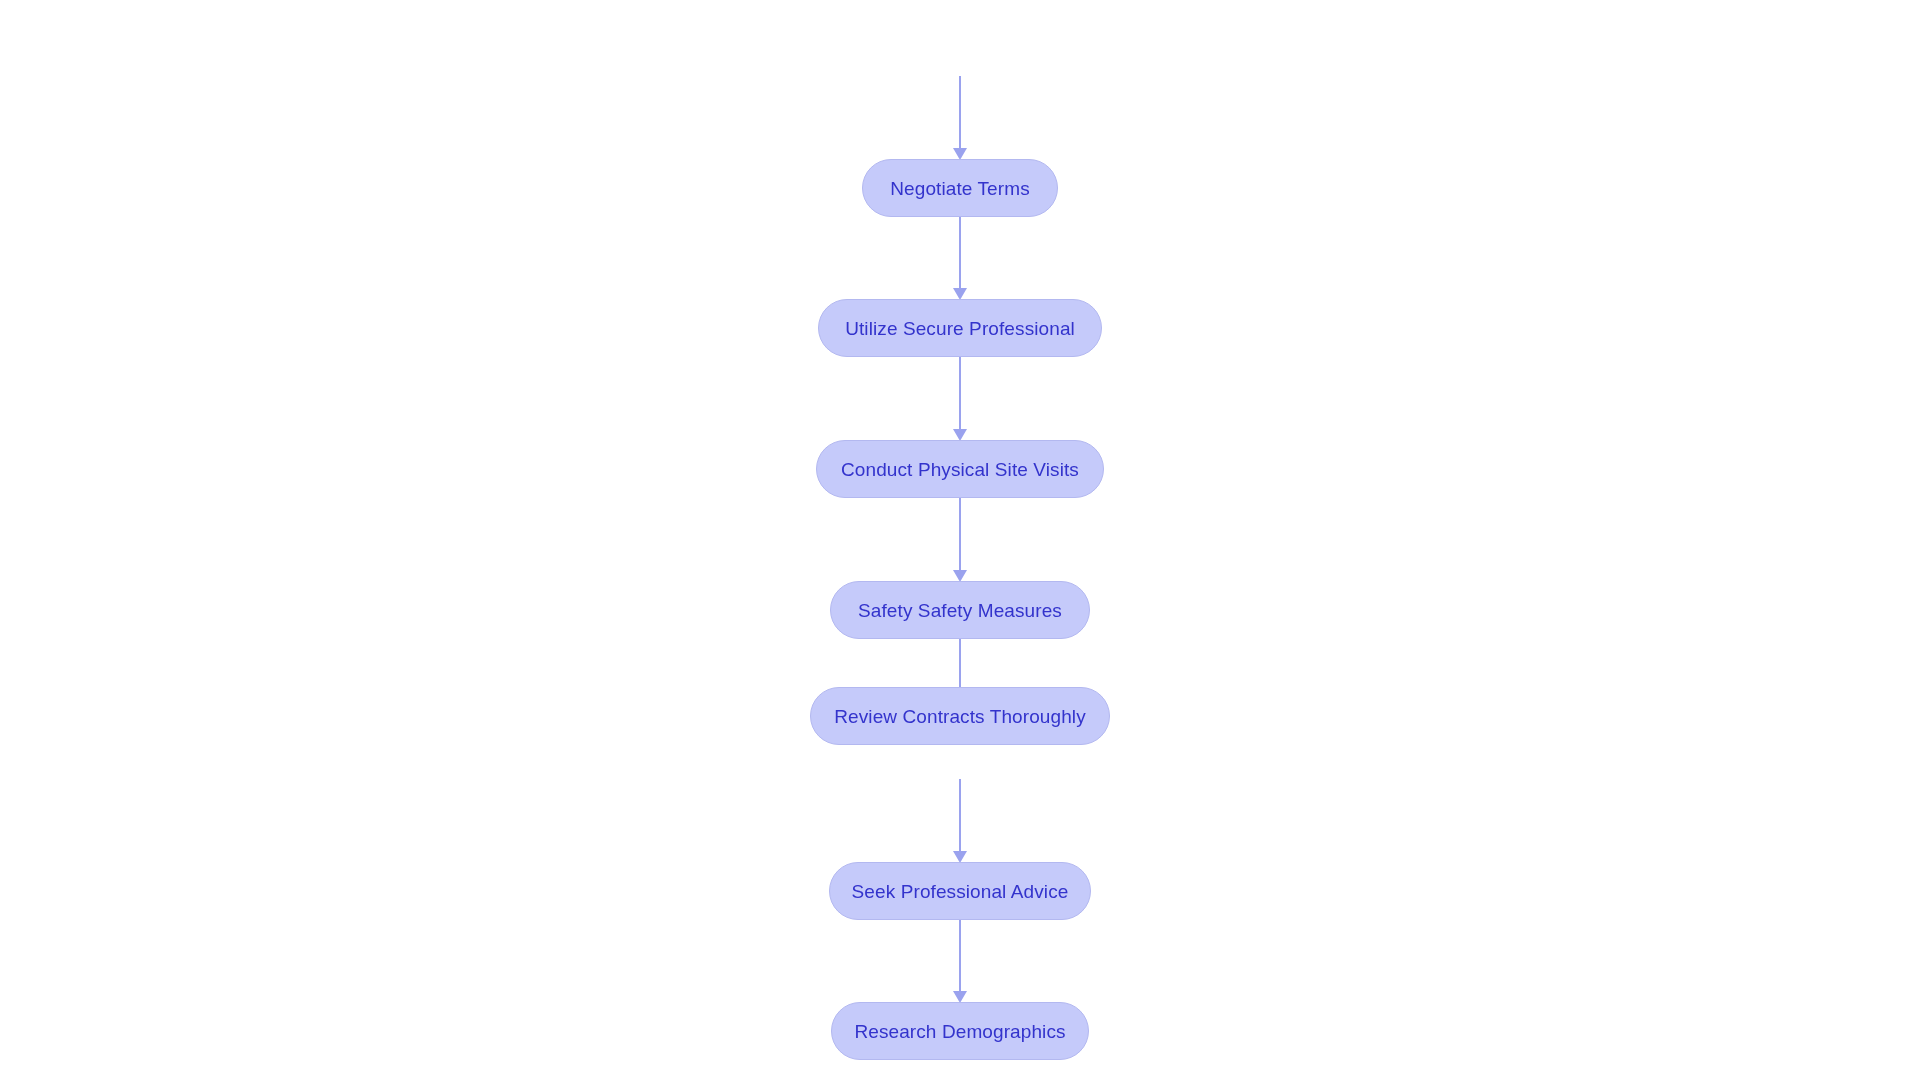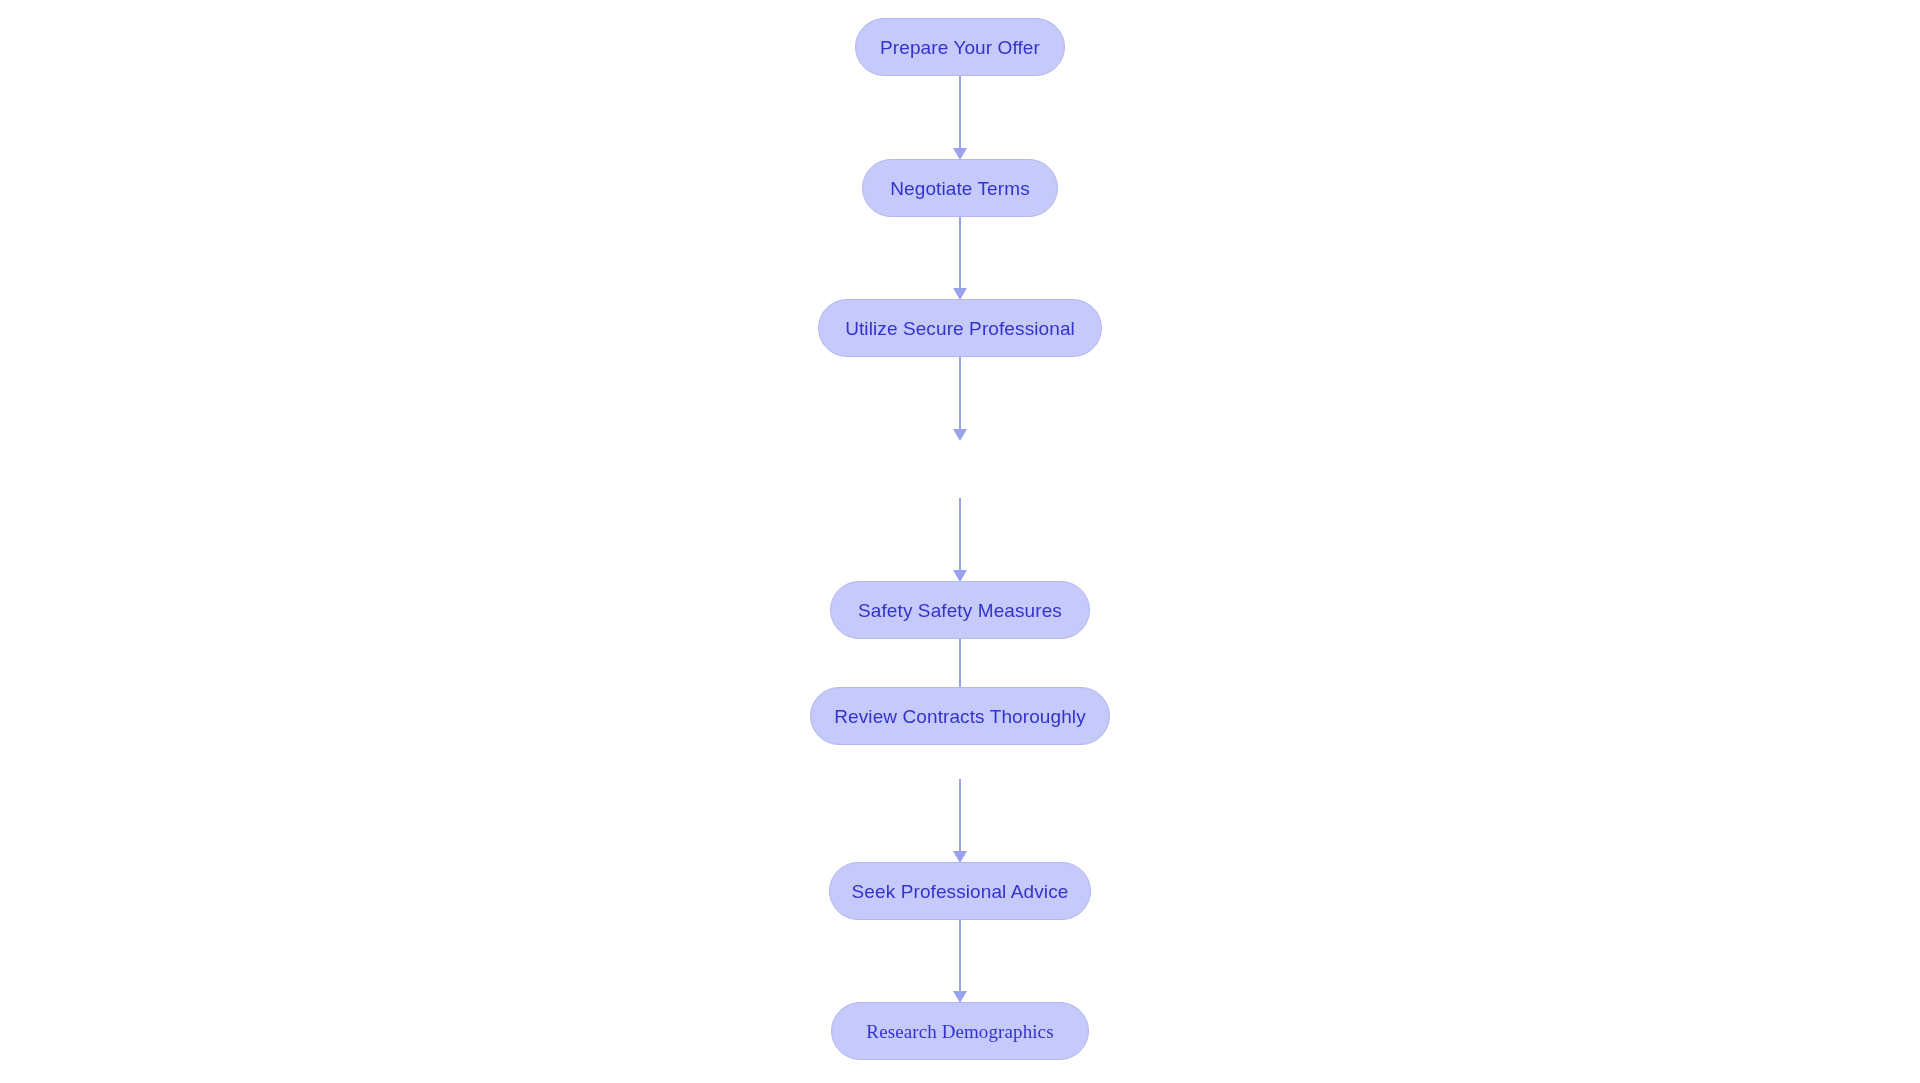--- a/index.html
+++ b/index.html
@@ -96,42 +96,42 @@
   </div>
   <div class="connector" style="top:779px;height:84px;">
     <div class="connector-line"></div>
     <div class="connector-arrow"></div>
   </div>
   <div class="connector" style="top:920px;height:83px;">
     <div class="connector-line"></div>
     <div class="connector-arrow"></div>
   </div>
 
-  <div class="node" style="top:18px;width:210px;">
-    <span class="node-label">Prepare Your Offer</span>
-  </div>
 
   <div class="node" style="top:159px;width:196px;">
     <span class="node-label">Negotiate Terms</span>
   </div>
 
   <div class="node" style="top:299px;width:284px;">
     <span class="node-label">Utilize Secure Professional</span>
   </div>
 
+  <div class="node" style="top:440px;width:288px;">
+    <span class="node-label">Conduct Physical Site Visits</span>
+  </div>
 
   <div class="node" style="top:581px;width:260px;">
     <span class="node-label">Safety Safety Measures</span>
   </div>
 
   <div class="node" style="top:687px;width:300px;">
     <span class="node-label">Review Contracts Thoroughly</span>
   </div>
 
   <div class="node" style="top:862px;width:262px;text-align:center;">
     <span class="node-label">Seek Professional Advice</span>
   </div>
 
-  <div class="node" style="top:1002px;width:258px;font-family:Liberation Serif, serif;">
+  <div class="node" style="top:1002px;width:258px;">
     <span class="node-label">Research Demographics</span>
   </div>
 
 </div>
 
 </body></html>

